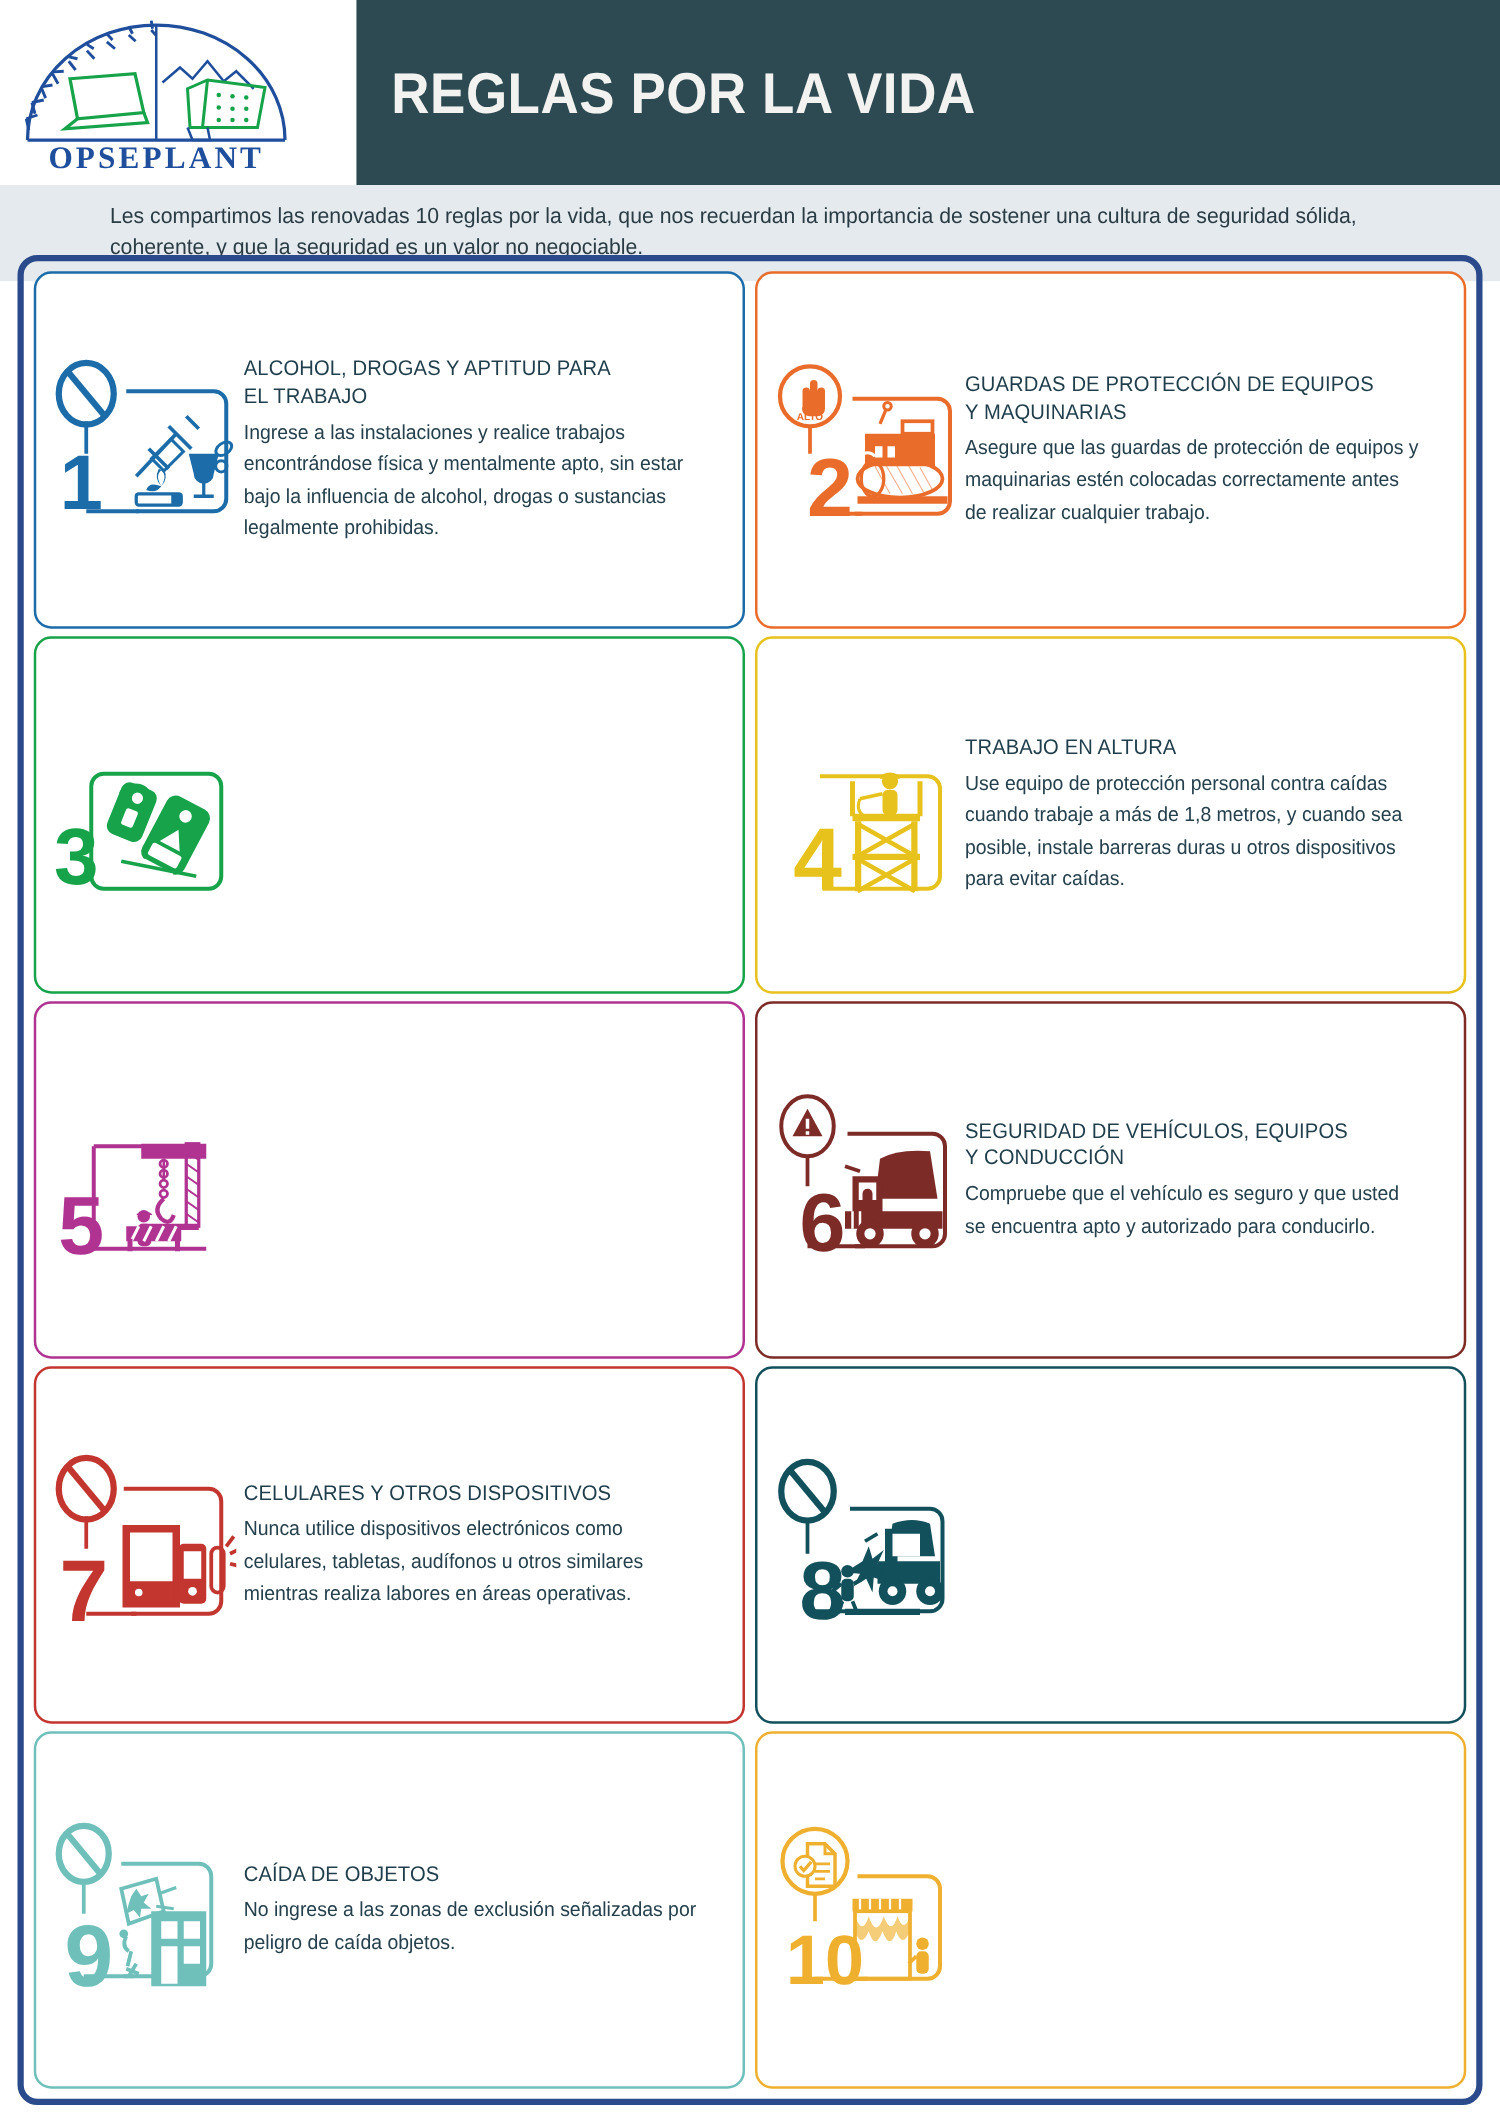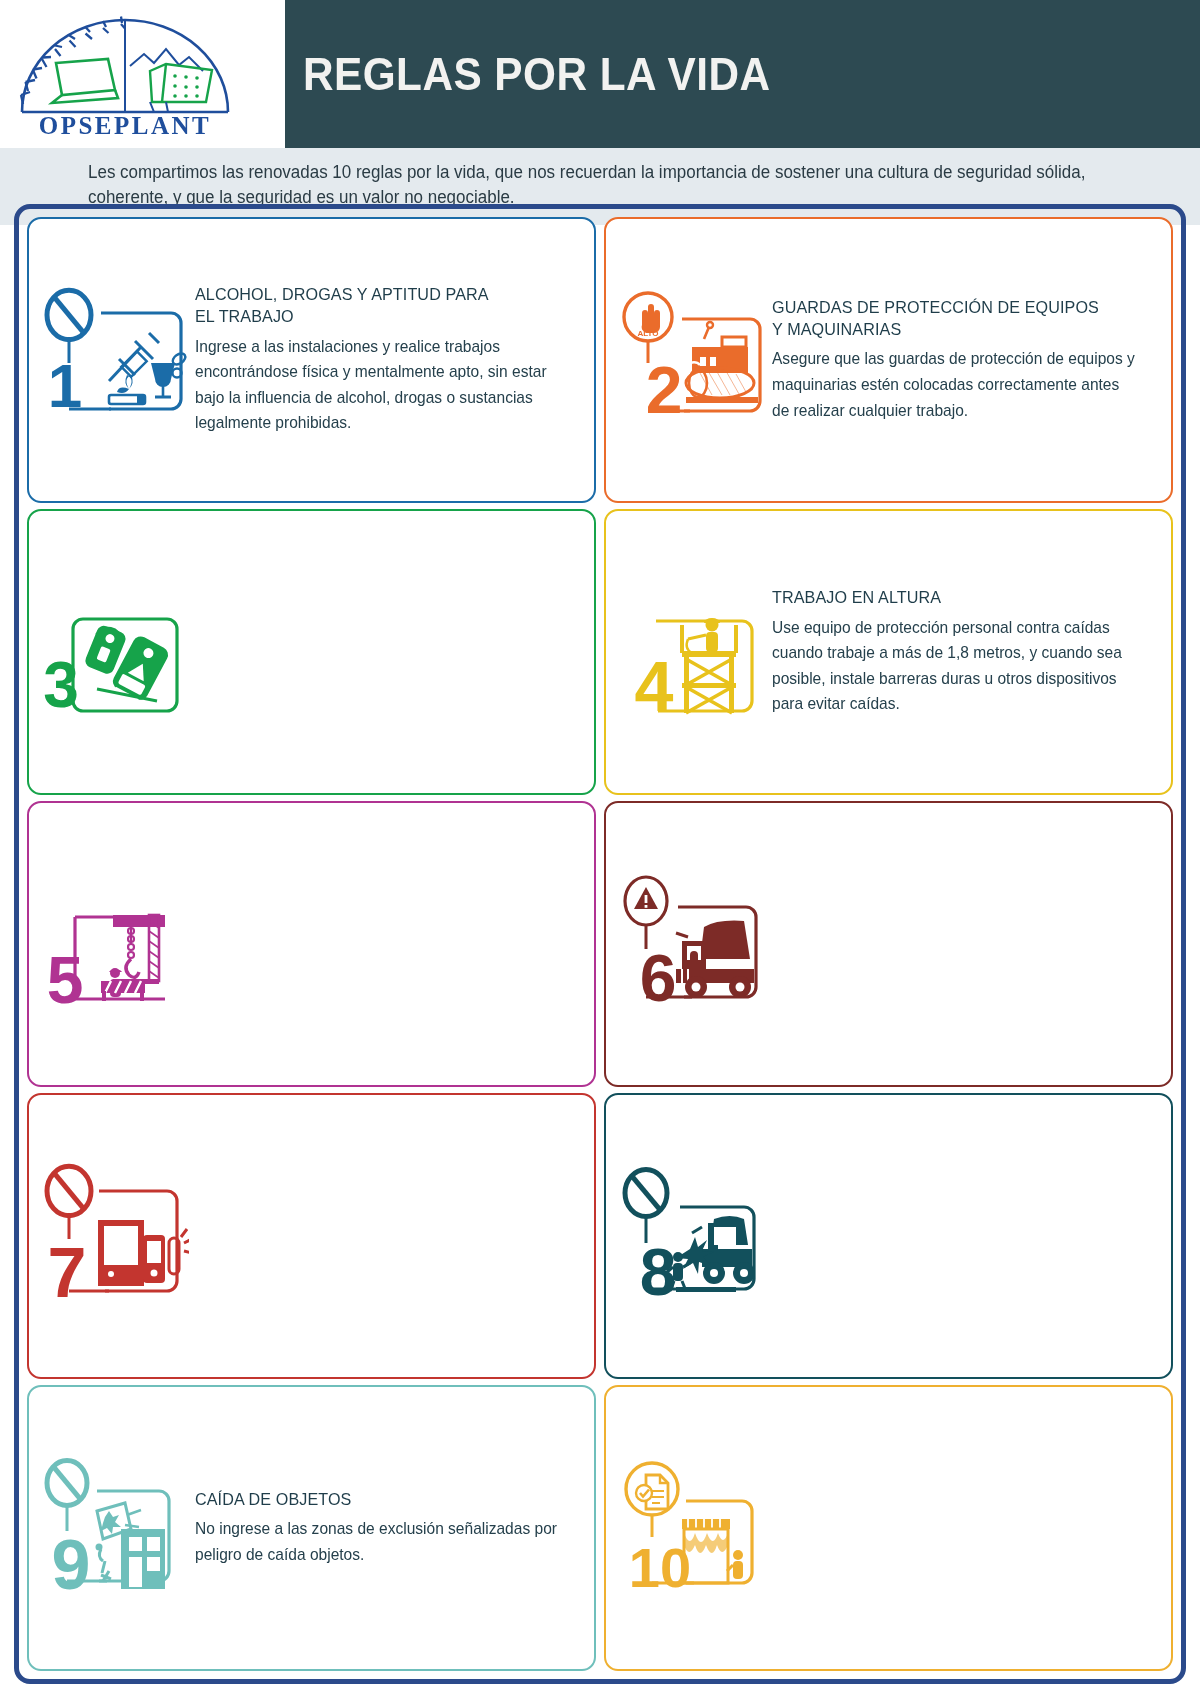--- a/index.html
+++ b/index.html
@@ -36,21 +36,21 @@
     align-items: center;
     justify-content: flex-start;
     flex: 0 0 285px;
   }
 
   .title-zone {
     flex: 1 1 auto;
     background: #2d4a52;
     display: flex;
     align-items: center;
-    padding-left: 18px;
+    padding-left: 28px;
   }
 
   .main-title {
     color: #f2f2f0;
     font-size: 46px;
     font-weight: bold;
     letter-spacing: 0.5px;
     font-family: "Liberation Sans", "DejaVu Sans", sans-serif;
     transform: scaleX(0.92);
     transform-origin: left center;
@@ -359,39 +359,48 @@
                 <path d="M66 100 v14 M72 100 v14"></path>
               </g>
               <circle cx="80" cy="118" r="11" fill="#7d2b27"></circle>
               <circle cx="80" cy="118" r="4.5" fill="#fff"></circle>
               <circle cx="124" cy="118" r="11" fill="#7d2b27"></circle>
               <circle cx="124" cy="118" r="4.5" fill="#fff"></circle>
               <path d="M60 64 l12 4" stroke="#7d2b27" stroke-width="3" fill="none"></path>
               <text x="42" y="132" fill="#7d2b27" font-family="'Liberation Sans',sans-serif" font-size="66" font-weight="bold" text-anchor="middle">6</text>
             </svg>
           </div>
+          <div class="card-body">
+            <div class="card-title">SEGURIDAD DE VEHÍCULOS, EQUIPOS
+Y CONDUCCIÓN</div>
+            <div class="card-desc">Compruebe que el vehículo es seguro y que usted se encuentra apto y autorizado para conducirlo.</div>
+          </div>
         </div>
         <div class="card" style="border-color: rgb(195, 53, 47);">
           <div class="card-icon">
             <svg width="150" height="150" viewBox="0 0 150 150">
               <ellipse cx="30" cy="30" rx="22" ry="24.64" fill="none" stroke="#c3352f" stroke-width="5"></ellipse>
               <line x1="15.04" y1="11.96" x2="44.96" y2="48.04" stroke="#c3352f" stroke-width="5"></line>
               <line x1="30" y1="52" x2="30" y2="78" stroke="#c3352f" stroke-width="3"></line>
               <path d="M60 30 h68 a10 10 0 0 1 10 10 v80 a10 10 0 0 1 -10 10 h-62" fill="none" stroke="#c3352f" stroke-width="3.2"></path>
               <line x1="30" y1="130" x2="70" y2="130" stroke="#c3352f" stroke-width="3.2"></line>
               <path d="M62 62 h40 v60 h-40 z" fill="none" stroke="#c3352f" stroke-width="6"></path>
               <rect x="64" y="104" width="36" height="18" fill="#c3352f"></rect>
               <circle cx="72" cy="113" r="3" fill="#fff"></circle>
               <rect x="104" y="74" width="22" height="48" rx="4" fill="#c3352f"></rect>
               <rect x="108" y="80" width="14" height="22" fill="#fff"></rect>
               <circle cx="115" cy="112" r="3.5" fill="#fff"></circle>
               <path d="M130 82 v26 a5 5 0 0 0 10 0 v-26 a5 5 0 0 0 -10 0 z" fill="none" stroke="#c3352f" stroke-width="3"></path>
               <path d="M142 76 l6 -8 M145 82 l8 -4 M145 90 l8 2" stroke="#c3352f" stroke-width="3" fill="none"></path>
               <text x="28" y="136" fill="#c3352f" font-family="'Liberation Sans',sans-serif" font-size="70" font-weight="bold" text-anchor="middle">7</text>
             </svg>
+          </div>
+          <div class="card-body">
+            <div class="card-title">CELULARES Y OTROS DISPOSITIVOS</div>
+            <div class="card-desc">Nunca utilice dispositivos electrónicos como celulares, tabletas, audífonos u otros similares mientras realiza labores en áreas operativas.</div>
           </div>
         </div>
         <div class="card" style="border-color: rgb(18, 80, 92);">
           <div class="card-icon">
             <svg width="150" height="150" viewBox="0 0 150 150">
               <ellipse cx="30" cy="32" rx="21" ry="23.520000000000003" fill="none" stroke="#12505c" stroke-width="5"></ellipse>
               <line x1="15.719999999999999" y1="14.780000000000001" x2="44.28" y2="49.22" stroke="#12505c" stroke-width="5"></line>
               <line x1="30" y1="54" x2="30" y2="82" stroke="#12505c" stroke-width="3"></line>
               <path d="M64 46 h64 a10 10 0 0 1 10 10 v62 a10 10 0 0 1 -10 10 h-62" fill="none" stroke="#12505c" stroke-width="3.2"></path>
               <line x1="30" y1="128" x2="74" y2="128" stroke="#12505c" stroke-width="3.2"></line>

